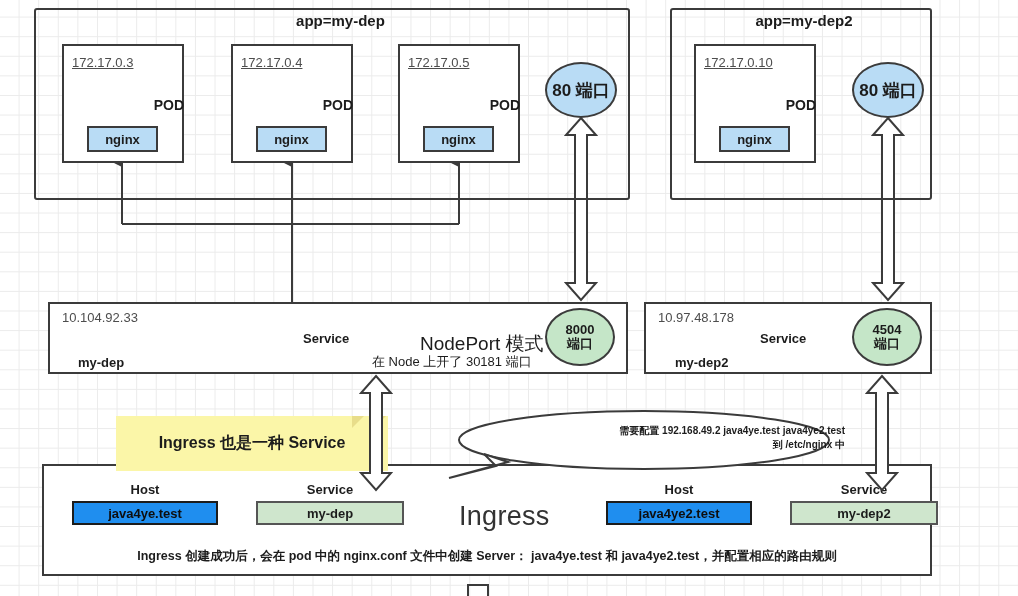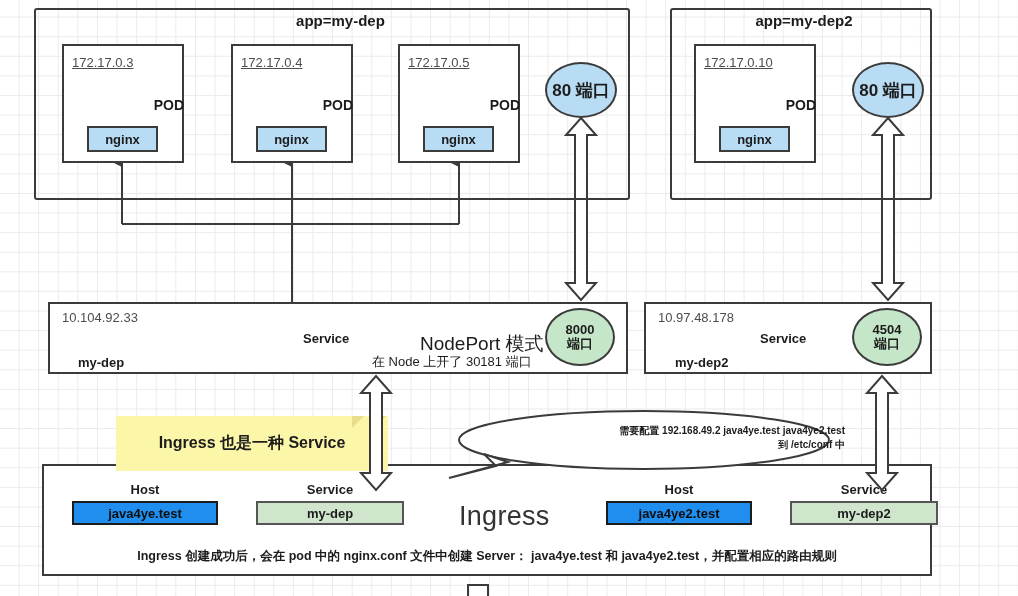--- a/index.html
+++ b/index.html
@@ -216,21 +216,21 @@
   <div class="abs note-fold" style="left:352px;top:416px;z-index:5;"></div>
   <div class="abs note" style="left:364px;top:416px;width:22px;height:53px;z-index:3;"></div>
   <div class="abs note-fold" style="left:374px;top:416px;z-index:5;"></div>
 
   <svg class="abs" style="left:448px;top:408px;width:400px;height:80px;z-index:7;">
     <ellipse cx="196" cy="32" rx="185" ry="29" fill="#ffffff" stroke="#3b3b3b" stroke-width="2"></ellipse>
     <path d="M60,54 L1,70 L48,58 L36,46 Z" fill="#ffffff" stroke="#3b3b3b" stroke-width="2"></path>
   </svg>
   <div class="abs bubble-text" style="left:455px;top:424px;width:390px;z-index:8;">
     <div>需要配置 192.168.49.2 java4ye.test java4ye2.test</div>
-    <div>到 /etc/conf 中</div>
+    <div>到 /etc/nginx 中</div>
   </div>
 
   <div class="abs svc-box" style="left:42px;top:464px;width:890px;height:112px;"></div>
 
   <div class="abs ingress-word" style="left:459px;top:501px;">Ingress</div>
 
   <div class="abs col-head" style="left:72px;top:482px;width:146px;">Host</div>
   <div class="abs col-head" style="left:256px;top:482px;width:148px;">Service</div>
   <div class="abs host-chip" style="left:72px;top:501px;width:146px;height:24px;">java4ye.test</div>
   <div class="abs svc-chip" style="left:256px;top:501px;width:148px;height:24px;">my-dep</div>

